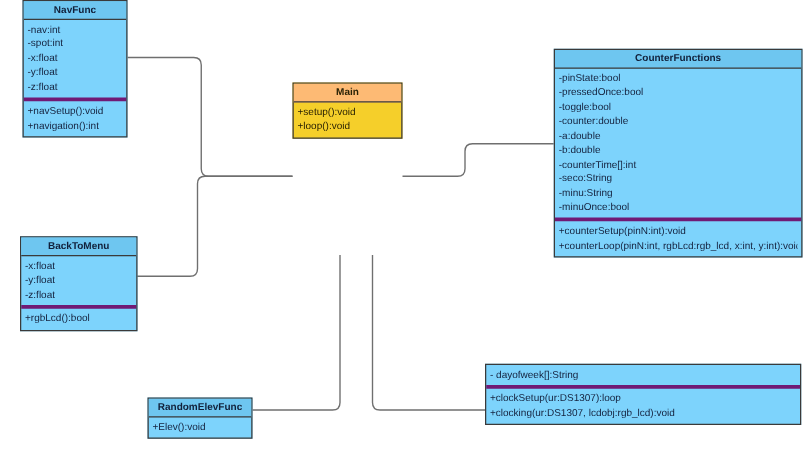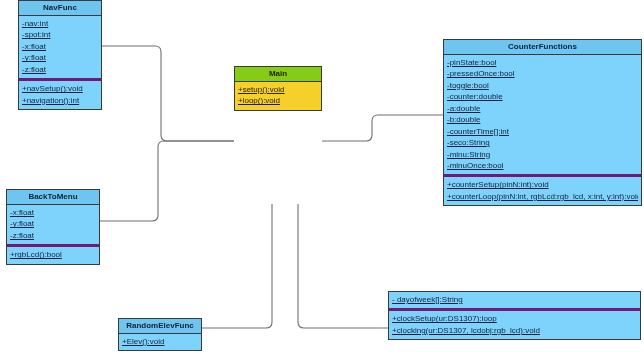--- a/index.html
+++ b/index.html
@@ -44,46 +44,45 @@
     text-align: center;
     font-weight: bold;
     font-size: 8px;
     padding: 3px 2px 3px 2px;
     border-bottom: 1px solid #3a3a3a;
     background: #6ec6f0;
     color: #11203a;
     letter-spacing: 0px;
   }
   .main-class .class-title {
-    background: #84cc16;
+    background: #fdba74;
     color: #2a2205;
   }
   .compartment {
     box-sizing: border-box;
     padding: 2px 3px 3px 3px;
   }
   .compartment + .compartment {
     border-top: 3px solid #701a75;
   }
   .member {
     white-space: nowrap;
     overflow: hidden;
     padding: 1px 0 1px 0;
     font-size: 8px;
     line-height: 1.18;
     color: #14213d;
-    text-decoration: underline;
   }
   .main-class .member {
     color: #231d02;
   }
 
   
   #cls-navfunc      { left: 18px;  top: 0px;   width: 84px;  }
-  #cls-backtomenu   { left: 6px;   top: 189px; width: 94px;  }
+  #cls-backtomenu   { left: 16px;   top: 189px; width: 94px;  }
   #cls-randomelev   { left: 118px; top: 318px; width: 84px;  }
   #cls-main         { left: 234px; top: 66px;  width: 88px;  }
   #cls-counterfns   { left: 443px; top: 39px;  width: 199px; }
   #cls-clockfns     { left: 388px; top: 291px; width: 253px; }
 </style>
 </head>
 <body>
 
 <div id="canvas">
 

